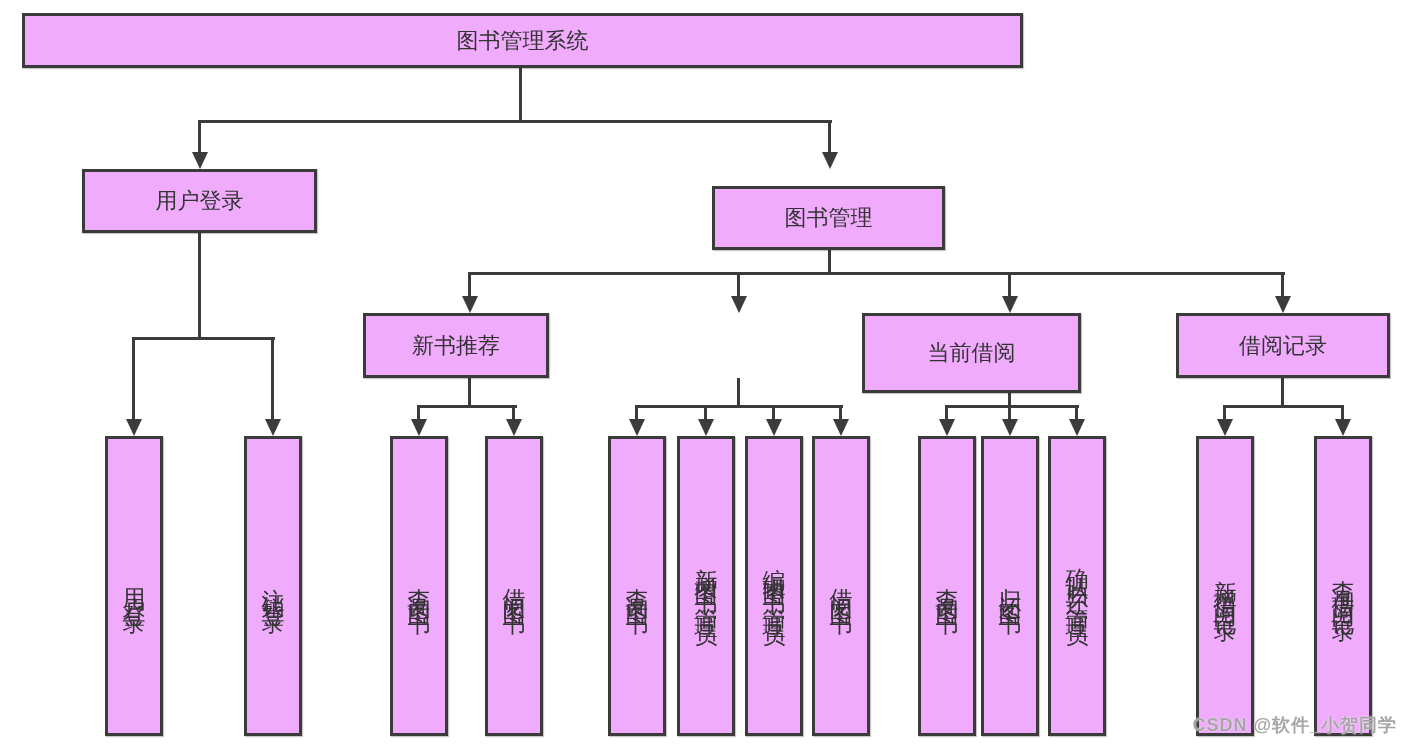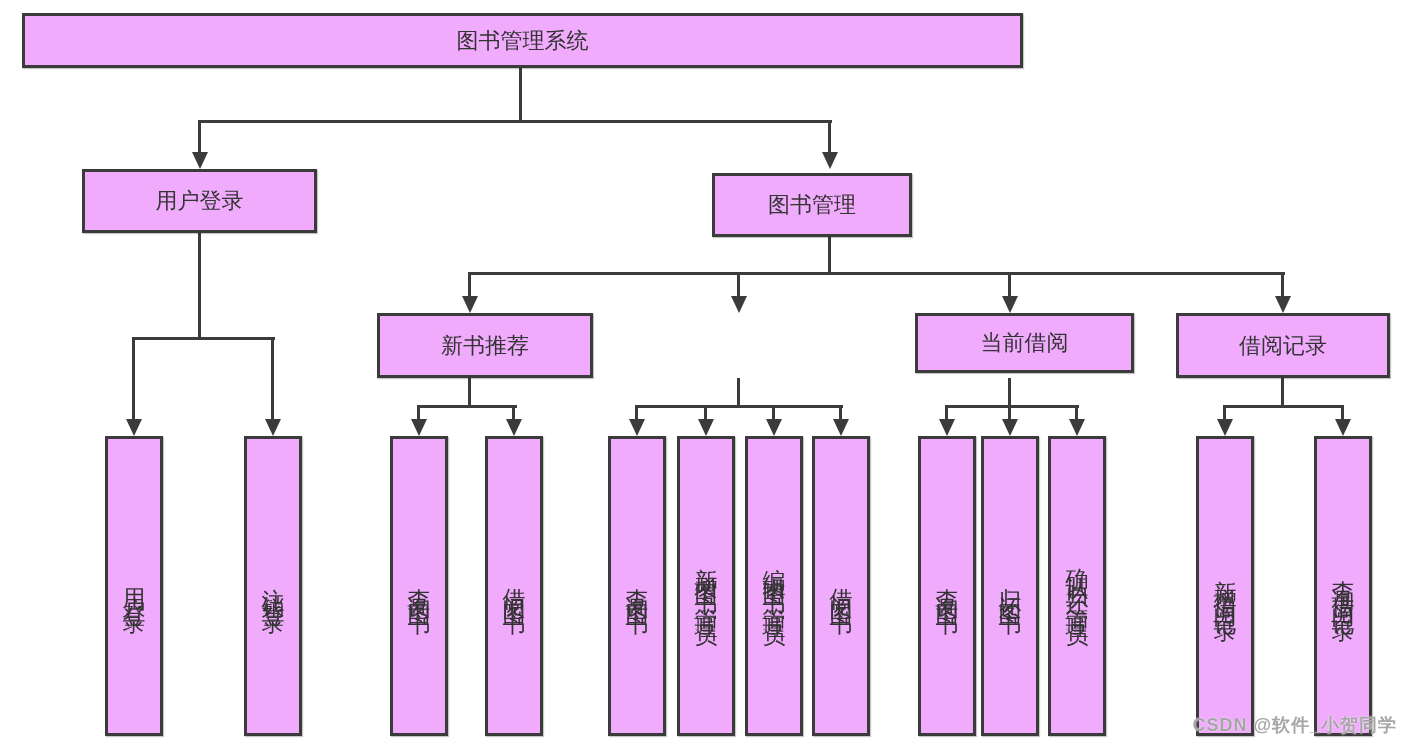--- a/index.html
+++ b/index.html
@@ -63,21 +63,21 @@
   <div class="ln" style="left:519px;top:68px;width:3px;height:52px"></div>
   <div class="ln" style="left:198px;top:120px;width:634px;height:3px"></div>
   <div class="ln" style="left:198px;top:120px;width:3px;height:36px"></div>
   <div class="ar" style="left:192px;top:152px"></div>
   <div class="ln" style="left:828px;top:120px;width:3px;height:36px"></div>
   <div class="ar" style="left:822px;top:152px"></div>
 
   <div class="box" style="left:82px;top:169px;width:235px;height:64px">
     <span>用户登录</span>
   </div>
-  <div class="box" style="left:712px;top:173px;width:200px;height:64px">
+  <div class="box" style="left:712px;top:186px;width:233px;height:64px">
     <span>图书管理</span>
   </div>
 
   <div class="ln" style="left:198px;top:233px;width:3px;height:107px"></div>
   <div class="ln" style="left:132px;top:337px;width:143px;height:3px"></div>
   <div class="ln" style="left:132px;top:337px;width:3px;height:86px"></div>
   <div class="ar" style="left:126px;top:419px"></div>
   <div class="ln" style="left:271px;top:337px;width:3px;height:86px"></div>
   <div class="ar" style="left:265px;top:419px"></div>
 
@@ -85,24 +85,24 @@
   <div class="ln" style="left:468px;top:272px;width:817px;height:3px"></div>
   <div class="ln" style="left:468px;top:272px;width:3px;height:28px"></div>
   <div class="ar" style="left:462px;top:296px"></div>
   <div class="ln" style="left:737px;top:272px;width:3px;height:28px"></div>
   <div class="ar" style="left:731px;top:296px"></div>
   <div class="ln" style="left:1008px;top:272px;width:3px;height:28px"></div>
   <div class="ar" style="left:1002px;top:296px"></div>
   <div class="ln" style="left:1281px;top:272px;width:3px;height:28px"></div>
   <div class="ar" style="left:1275px;top:296px"></div>
 
-  <div class="box" style="left:377px;top:313px;width:216px;height:65px">
+  <div class="box" style="left:363px;top:313px;width:186px;height:65px">
     <span>新书推荐</span>
   </div>
-  <div class="box" style="left:915px;top:313px;width:219px;height:60px">
+  <div class="box" style="left:862px;top:313px;width:219px;height:80px">
     <span>当前借阅</span>
   </div>
   <div class="box" style="left:1176px;top:313px;width:214px;height:65px">
     <span>借阅记录</span>
   </div>
 
   <div class="ln" style="left:468px;top:378px;width:3px;height:30px"></div>
   <div class="ln" style="left:417px;top:405px;width:100px;height:3px"></div>
   <div class="ln" style="left:417px;top:405px;width:3px;height:18px"></div>
   <div class="ar" style="left:411px;top:419px"></div>

